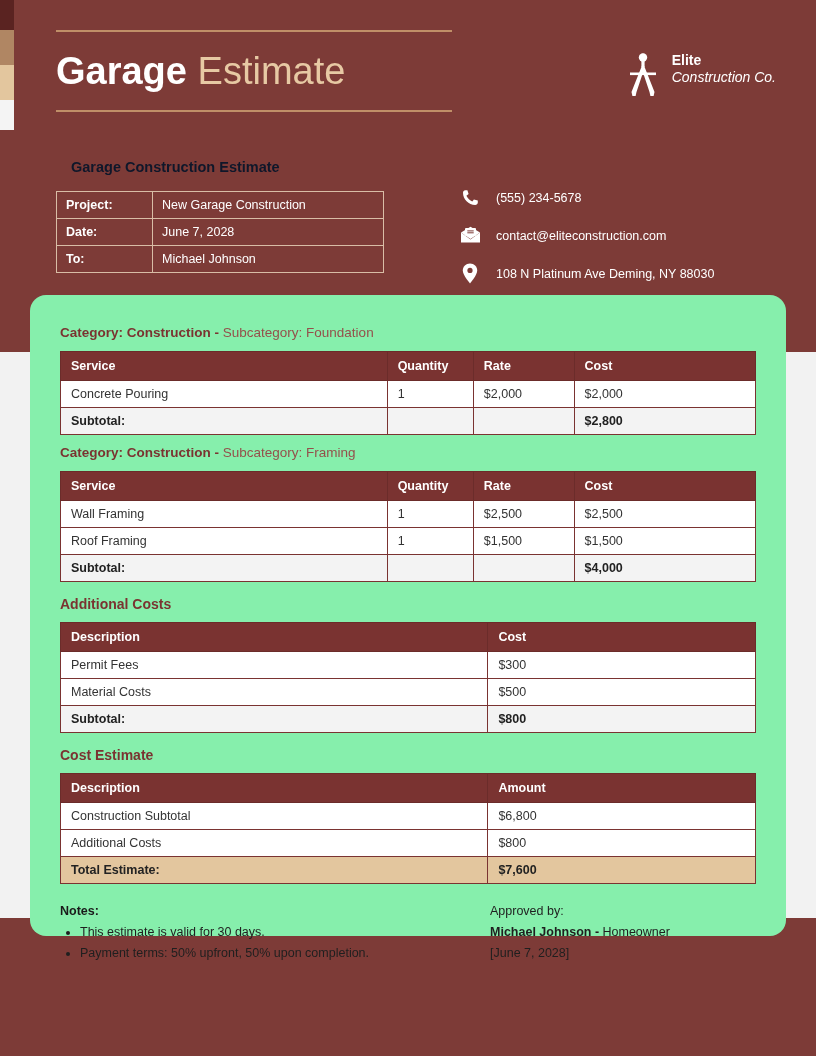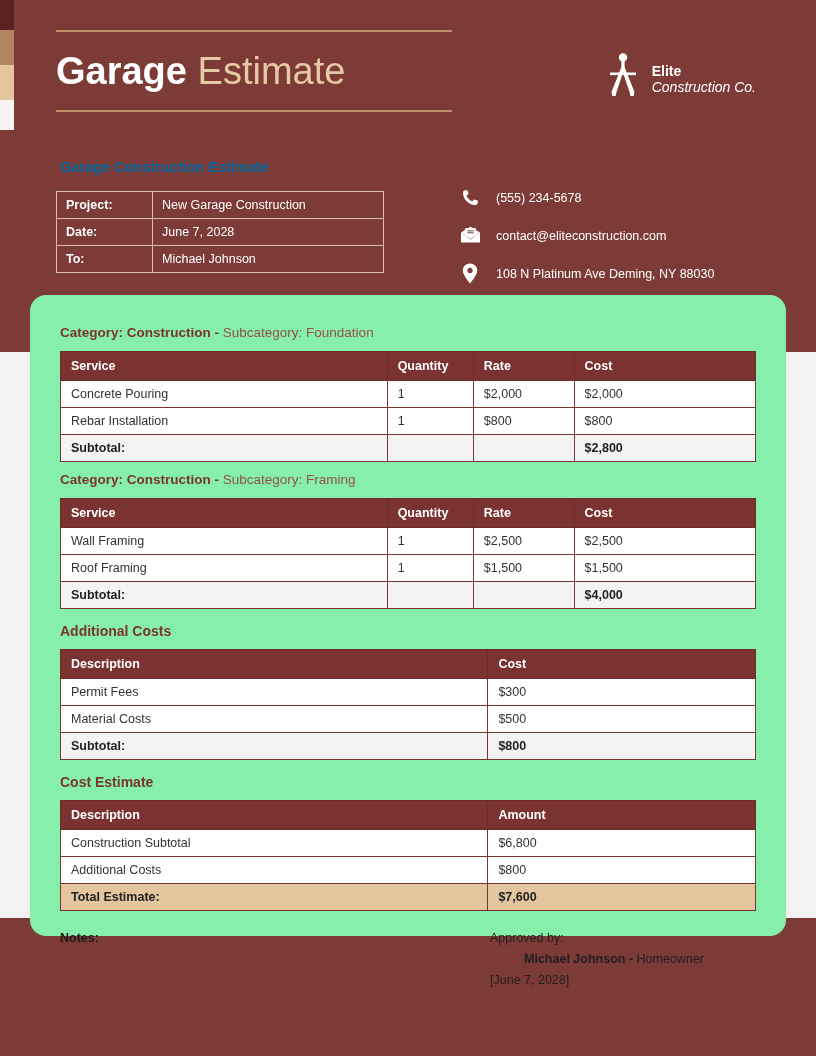--- a/index.html
+++ b/index.html
@@ -71,38 +71,38 @@
     color: #ffffff;
   }
   .doc-title .t-light {
     font-weight: normal;
     color: #e7c9a4;
   }
 
   
   .logo {
     position: absolute;
-    right: 60px; top: 52px;
+    right: 40px; top: 52px;
     display: flex;
-    align-items: flex-end;
+    align-items: flex-start;
     gap: 12px;
     z-index: 4;
   }
   .logo-mark { width: 34px; height: 44px; flex: 0 0 auto; }
   .logo-text { color: #ffffff; line-height: 1.18; }
   .logo-name { font-size: 14px; font-weight: bold; }
   .logo-sub { font-size: 14px; font-style: italic; }
 
   
   .meta-title {
     position: absolute;
-    left: 60px; top: 159px;
+    left: 71px; top: 159px;
     font-size: 14.5px;
     font-weight: bold;
-    color: #0369a1;
+    color: #0f172a;
     z-index: 4;
   }
 
   .meta-table {
     position: absolute;
     left: 56px; top: 191px;
     width: 328px;
     border-collapse: collapse;
     z-index: 4;
   }
@@ -235,21 +235,20 @@
   }
   .appr-label {
     font-size: 12.5px;
     color: #1f1f1f;
     margin-bottom: 4px;
   }
   .appr-name {
     font-size: 12.5px;
     color: #1f1f1f;
     line-height: 1.62;
-    margin-left: 34px;
   }
   .appr-name b { font-weight: bold; }
   .appr-date {
     font-size: 12.5px;
     color: #1f1f1f;
     line-height: 1.62;
   }
 </style>
 </head>
 <body>
@@ -358,26 +357,20 @@
         <th class="col-cost">Cost</th>
       </tr>
     </thead>
     <tbody>
       <tr>
         <td>Concrete Pouring</td>
         <td>1</td>
         <td>$2,000</td>
         <td>$2,000</td>
       </tr>
-      <tr>
-        <td>Rebar Installation</td>
-        <td>1</td>
-        <td>$800</td>
-        <td>$800</td>
-      </tr>
       <tr class="subtotal">
         <td>Subtotal:</td>
         <td></td>
         <td></td>
         <td>$2,800</td>
       </tr>
     </tbody>
   </table>
 
   <div class="cat-head">
@@ -459,20 +452,24 @@
       <tr class="grand">
         <td>Total Estimate:</td>
         <td>$7,600</td>
       </tr>
     </tbody>
   </table>
 
   <div class="notes-area">
     <div class="notes-left">
       <div class="notes-label">Notes:</div>
+      <ul class="notes-list">
+        <li>This estimate is valid for 30 days.</li>
+        <li>Payment terms: 50% upfront, 50% upon completion.</li>
+      </ul>
     </div>
     <div class="notes-right">
       <div class="appr-label">Approved by:</div>
       <div class="appr-name"><b>Michael Johnson -</b><span> Homeowner</span></div>
       <div class="appr-date">[June 7, 2028]</div>
     </div>
   </div>
 
 </div>
 

